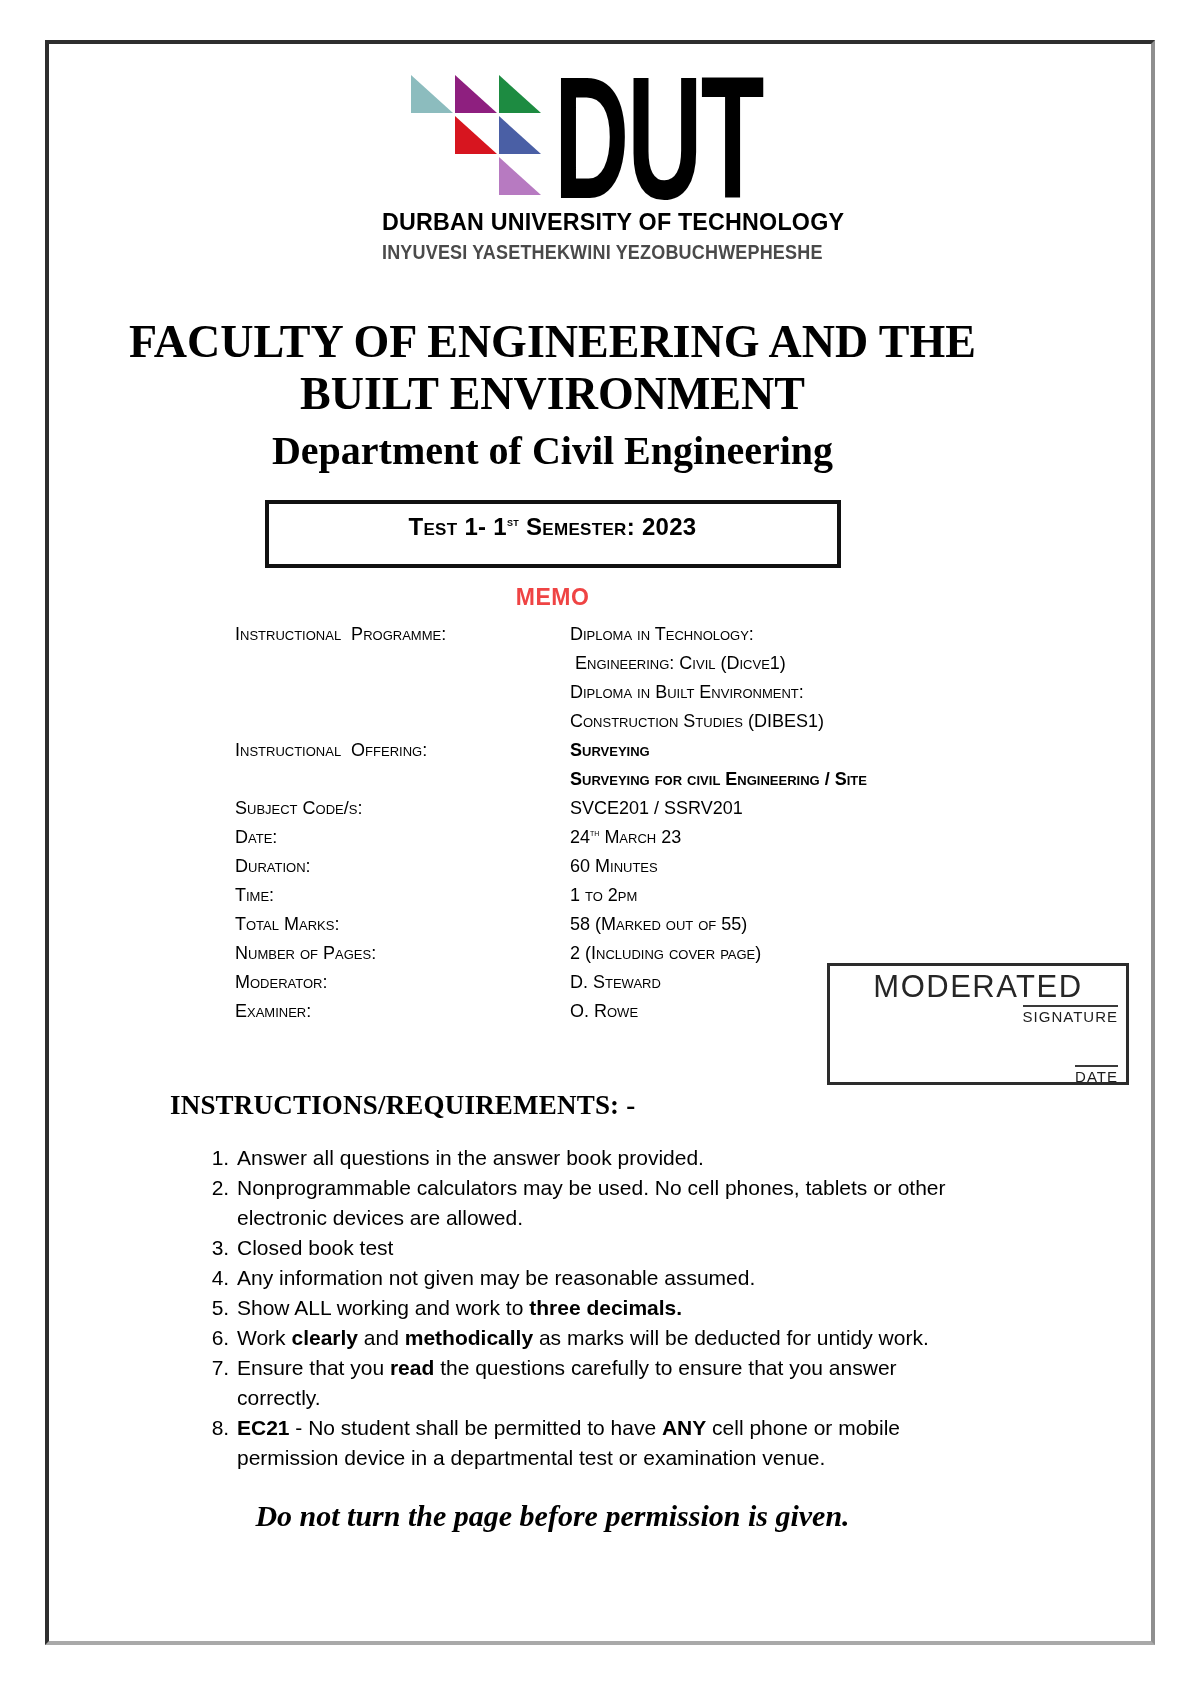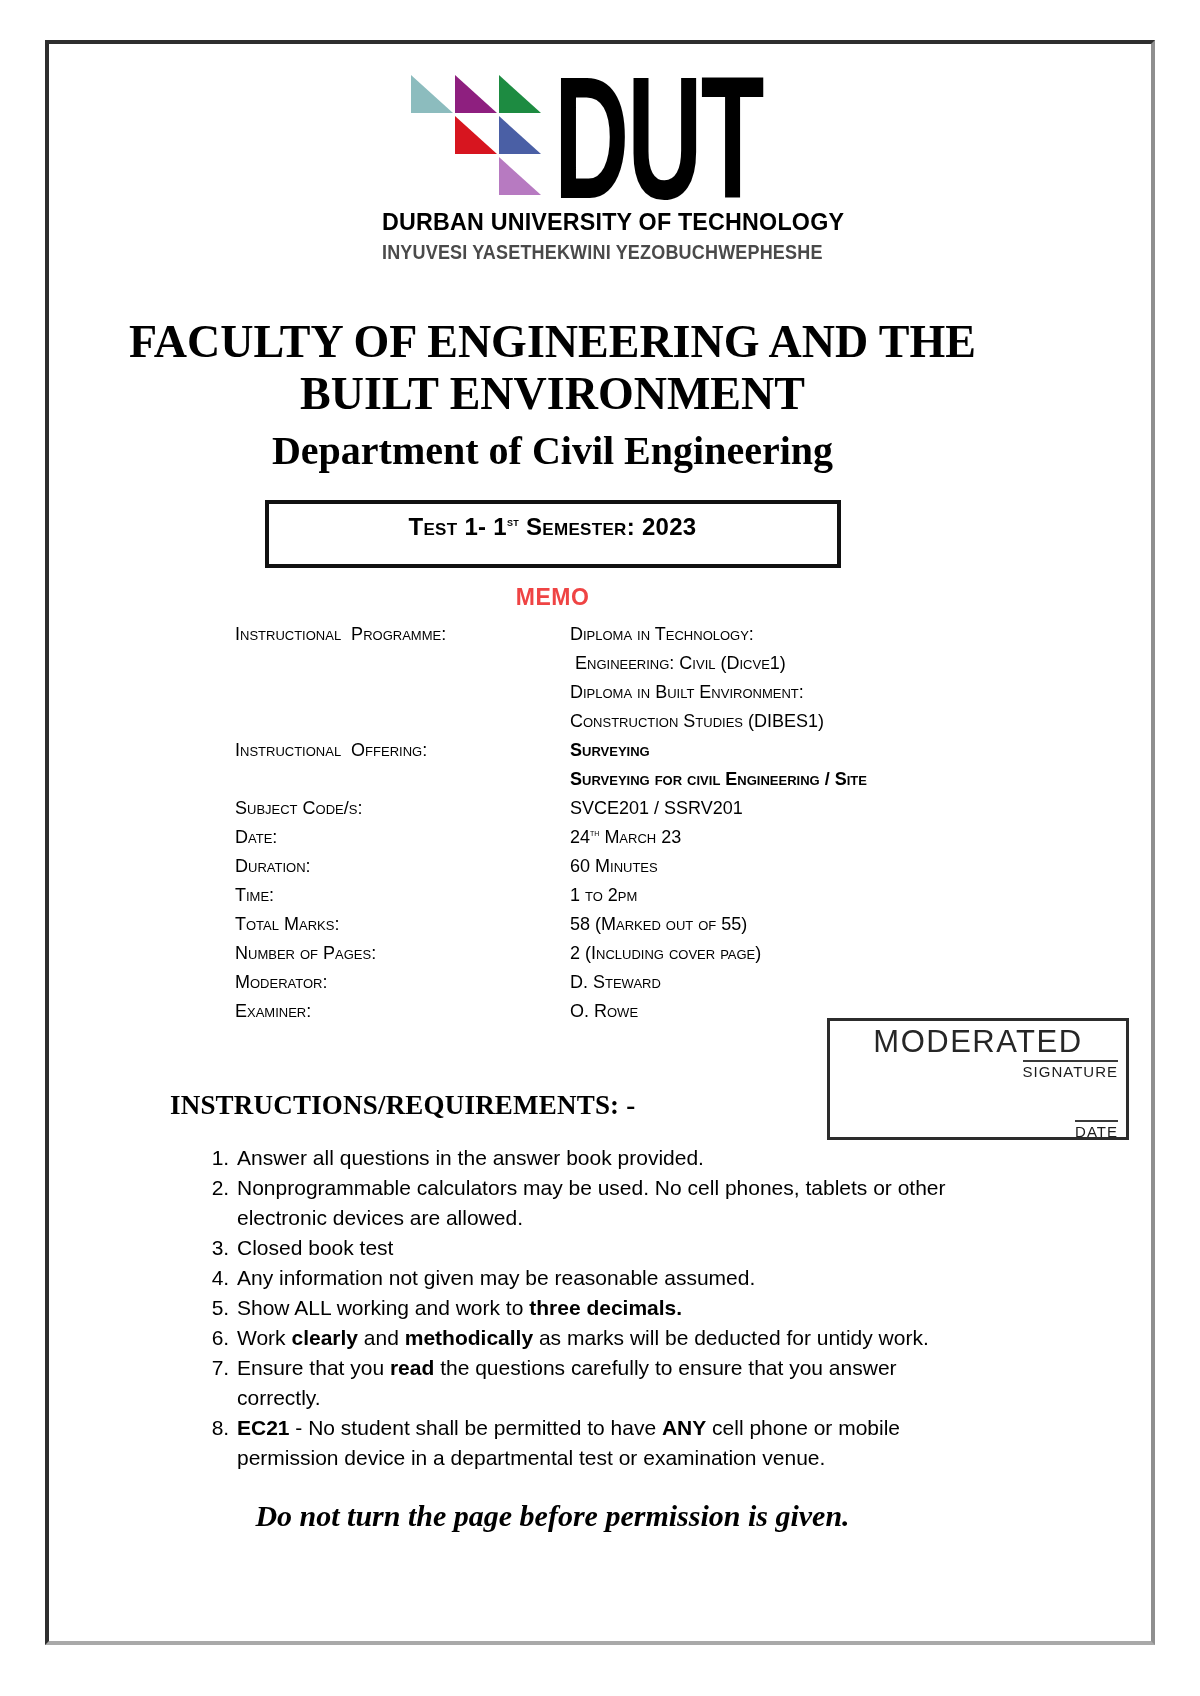--- a/index.html
+++ b/index.html
@@ -62,21 +62,21 @@
   .details {
     margin:9px 0 0 186px;
     font-size:18px; line-height:29px; font-variant:small-caps;
   }
   .details-row { display:flex; }
   .details-label { width:335px; flex:none; white-space:pre-wrap; }
   .details-value .line { white-space:pre-wrap; }
   .b { font-weight:bold; }
   
   .stamp {
-    position:absolute; left:778px; top:974px;
+    position:absolute; left:778px; top:919px;
     width:302px; height:122px;
     border:3px solid #2c2c2c; background:#fff;
     display:flex; flex-direction:column;
     color:#262626;
   }
   .stamp-title {
     font-size:31px; letter-spacing:1.5px; text-align:center; margin-top:3px;
   }
   .stamp-bottom {
     margin-top:auto; display:flex; gap:40px;

